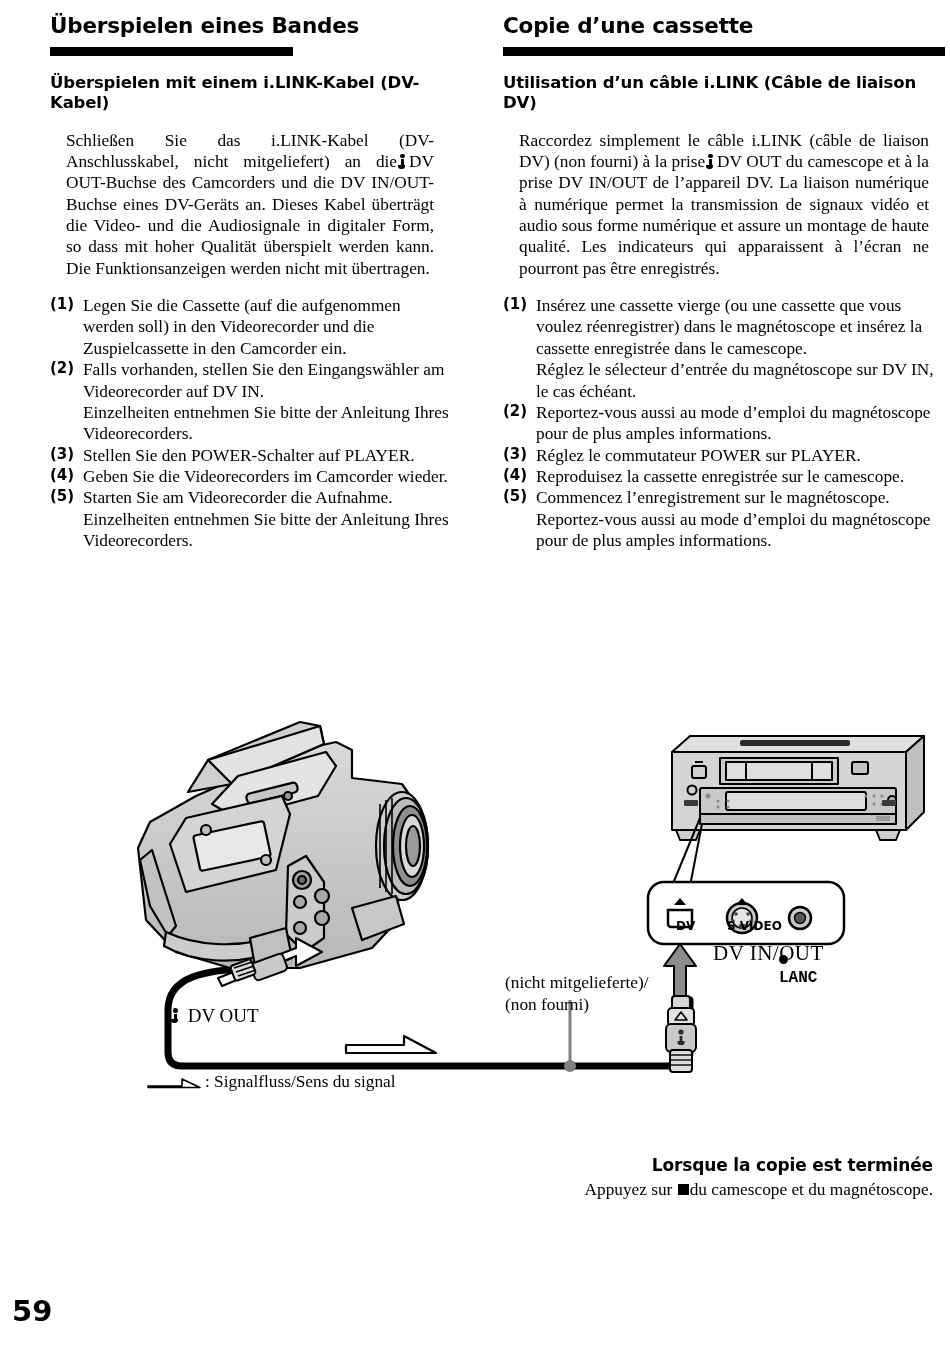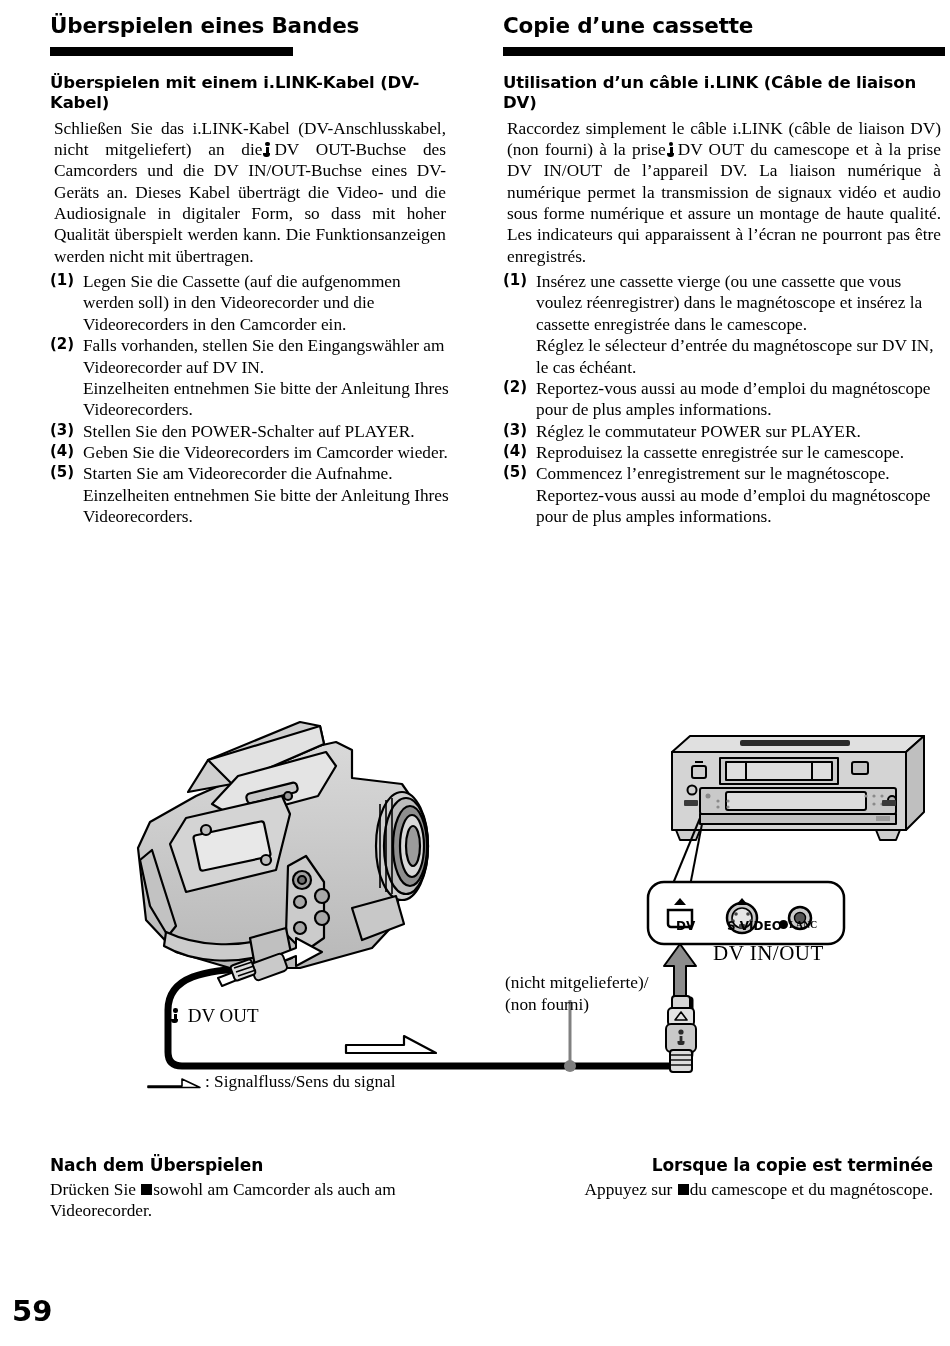--- a/index.html
+++ b/index.html
@@ -24,21 +24,21 @@
   .rule{height:9px;background:#000;margin:0 0 17px 0;}
   .rule-de{width:243px;}
   .rule-fr{width:442px;}
 
   .sec-head{
     font-family:"DejaVu Sans","Liberation Sans",sans-serif;
     font-weight:bold;font-size:16.5px;line-height:1.24;
     margin:0 0 2px 0;letter-spacing:-0.15px;
   }
   .intro{
-    font-size:17.3px;line-height:1.235;margin:4px;
+    font-size:17.3px;line-height:1.235;margin:16px;
     text-align:justify;text-justify:inter-word;
   }
 
   ol.steps{list-style:none;margin:0;padding:0;}
   ol.steps li{
     position:relative;padding-left:33px;
     font-size:17.3px;line-height:1.235;
     margin:0;
   }
   ol.steps li .num{
@@ -74,36 +74,36 @@
 
   
   .figure{position:absolute;left:0;top:700px;width:950px;height:410px;}
   .fig-label{position:absolute;font-size:17.3px;line-height:1.2;}
   .lbl-dvout{left:170px;top:1005px;font-size:19px;white-space:nowrap;}
   .lbl-dvout .ilink{width:10px;height:17px;vertical-align:-3px;}
   .lbl-notsup{left:505px;top:972px;font-size:17.3px;line-height:1.25;white-space:nowrap;}
   .lbl-dvinout{left:713px;top:941px;font-size:21px;letter-spacing:0.5px;white-space:nowrap;}
   .lbl-jack-dv{left:676px;top:919px;font-size:12px;font-family:"DejaVu Sans","Liberation Sans",sans-serif;font-weight:bold;}
   .lbl-jack-svideo{left:727px;top:919px;font-size:12px;font-family:"DejaVu Sans","Liberation Sans",sans-serif;font-weight:bold;text-align:center;}
-  .lbl-jack-lanc{left:779px;top:919px;font-size:10px;font-family:Liberation Serif, serif;font-weight:bold;}
+  .lbl-jack-lanc{left:779px;top:950px;font-size:16px;font-family:Liberation Mono, monospace;font-weight:bold;}
   .legend{position:absolute;left:146px;top:1072px;font-size:17.3px;white-space:nowrap;}
   .legend .arrow-ico{display:inline-block;width:56px;height:14px;vertical-align:-2px;margin-right:3px;}
 </style>
 </head>
 <body>
 
 <div class="page">
 
   <div class="col col-de">
     <h1 class="chapter-title">Überspielen eines Bandes</h1>
     <div class="rule rule-de"></div>
     <h2 class="sec-head">Überspielen mit einem i.LINK-Kabel (DV-Kabel)</h2>
     <p class="intro"><span>Schließen Sie das i.LINK-Kabel (DV-Anschlusskabel, nicht mitgeliefert) an die</span><span class="ilink"><i class="dot"></i><i class="stem"></i><i class="foot"></i></span><span>DV OUT-Buchse des Camcorders und die DV IN/OUT-Buchse eines DV-Geräts an. Dieses Kabel überträgt die Video- und die Audiosignale in digitaler Form, so dass mit hoher Qualität überspielt werden kann. Die Funktionsanzeigen werden nicht mit übertragen.</span></p>
     <ol class="steps">
-      <li><span class="num">(1)</span><span>Legen Sie die Cassette (auf die aufgenommen werden soll) in den Videorecorder und die Videorecorders in den Camcorder ein.</span><span class="sub"></span></li>
+      <li><span class="num">(1)</span><span>Legen Sie die Cassette (auf die aufgenommen werden soll) in den Videorecorder und die Zuspielcassette in den Camcorder ein.</span><span class="sub"></span></li>
       <li><span class="num">(2)</span><span>Falls vorhanden, stellen Sie den Eingangswähler am Videorecorder auf DV IN.</span><span class="sub">Einzelheiten entnehmen Sie bitte der Anleitung Ihres Videorecorders.</span></li>
       <li><span class="num">(3)</span><span>Stellen Sie den POWER-Schalter auf PLAYER.</span><span class="sub"></span></li>
       <li><span class="num">(4)</span><span>Geben Sie die Videorecorders im Camcorder wieder.</span><span class="sub"></span></li>
       <li><span class="num">(5)</span><span>Starten Sie am Videorecorder die Aufnahme.</span><span class="sub">Einzelheiten entnehmen Sie bitte der Anleitung Ihres Videorecorders.</span></li>
     </ol>
   </div>
 
   <div class="col col-fr">
     <h1 class="chapter-title">Copie d’une cassette</h1>
     <div class="rule rule-fr"></div>
@@ -289,24 +289,20 @@
   <div class="fig-label lbl-jack-dv">DV</div>
   <div class="fig-label lbl-jack-svideo">S VIDEO</div>
   <div class="fig-label lbl-jack-lanc"><span style="display:inline-block;width:9px;height:9px;border-radius:50%;background:#000;vertical-align:-1px;margin-right:1px;"></span><span>LANC</span></div>
 
   <div class="legend">
     <svg class="arrow-ico" viewBox="0 0 56 14" xmlns="http://www.w3.org/2000/svg">
       <path d="M 2 11 L 36 11 L 36 4 L 54 12.5 L 2 12.5 Z" fill="#fff" stroke="#000" stroke-width="1.6" stroke-linejoin="round"></path>
     </svg><span>: Signalfluss/Sens du signal</span>
   </div>
 
-  <div class="bottom de">
-    <h2 class="sec-head">Nach dem Überspielen</h2>
-    <p><span>Drücken Sie</span> <span class="stopsq"></span><span>sowohl am Camcorder als auch am Videorecorder.</span></p>
-  </div>
 
   <div class="bottom fr">
     <h2 class="sec-head">Lorsque la copie est terminée</h2>
     <p><span>Appuyez sur</span> <span class="stopsq"></span><span>du camescope et du magnétoscope.</span></p>
   </div>
 
   <div class="pagenum">59</div>
 
 </div>
 

